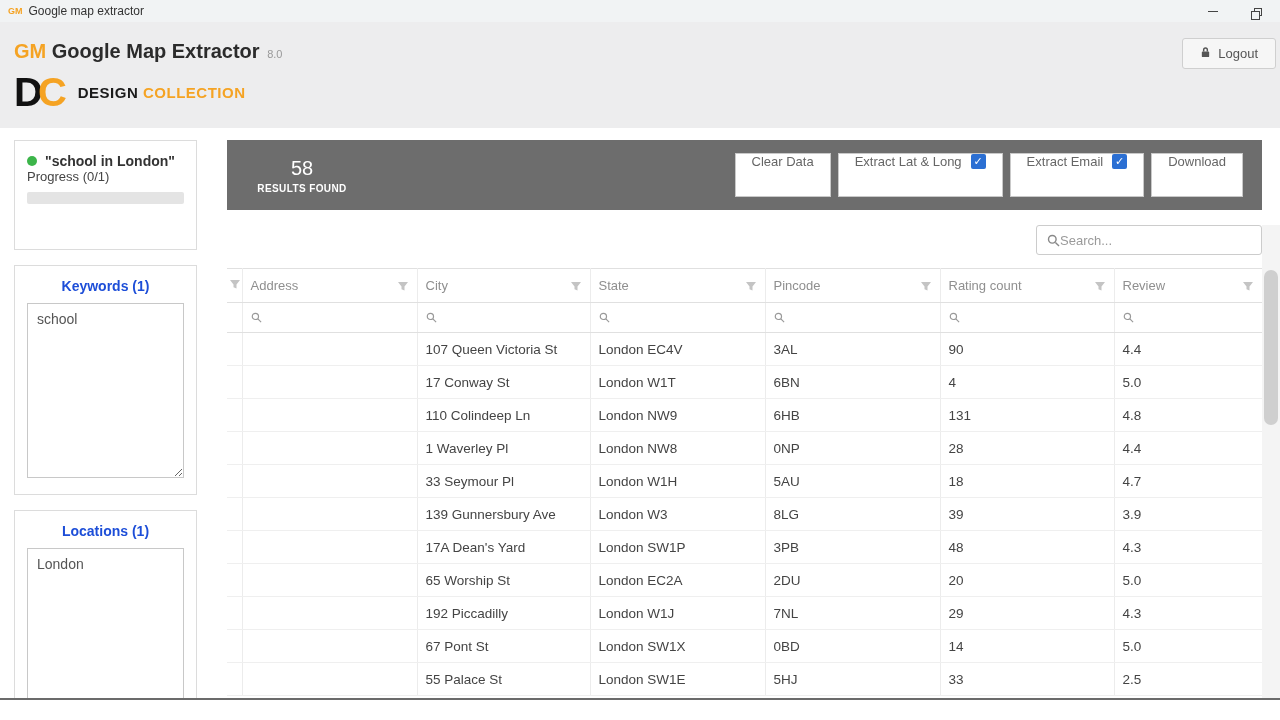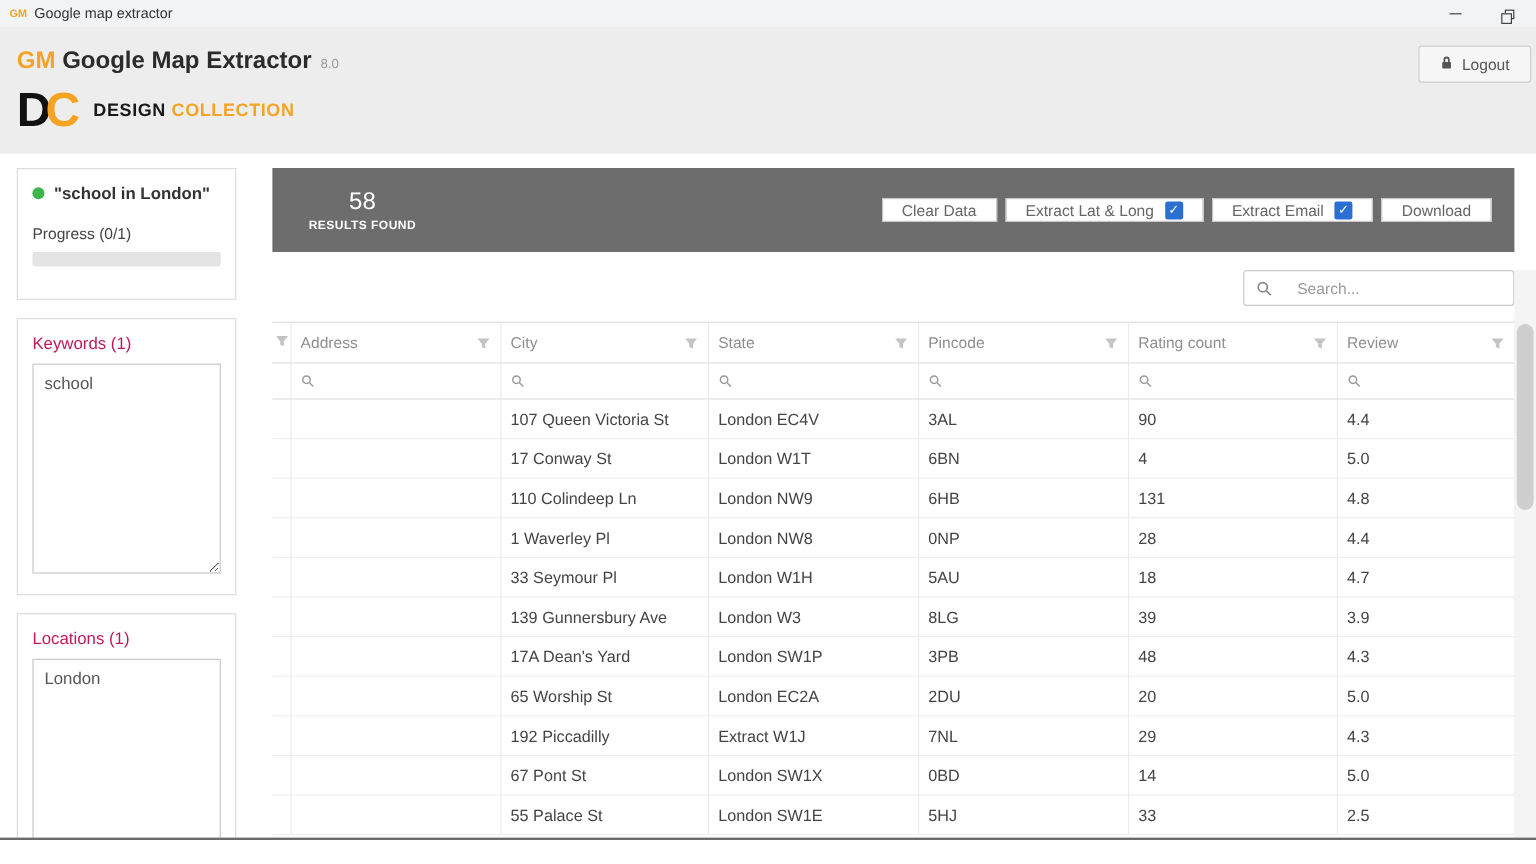--- a/index.html
+++ b/index.html
@@ -33,46 +33,46 @@
   .logout-btn { position:absolute; right:4px; top:16px; height:31px; padding:0 17px; background:#f6f6f6;
                 border:1px solid #cfcfcf; border-radius:3px; font-size:13px; color:#555;
                 display:flex; align-items:center; gap:7px; font-family:inherit; }
 
   
   .sidebar { position:absolute; left:14px; top:140px; width:183px; }
   .card { background:#fff; border:1px solid #dcdcdc; margin-bottom:15px; padding:12px; }
   .status-card { height:110px; }
   .status-line { display:flex; align-items:center; gap:8px; font-size:14px; font-weight:600; color:#333; }
   .green-dot { width:10px; height:10px; border-radius:50%; background:#3cb54a; flex:0 0 auto; }
-  .progress-label { margin-top:18px; font-size:13px; color:#444; }
+  .progress-label { font-size:13px; color:#444; }
   .progress-track { margin-top:8px; height:12px; background:#e4e4e4; border-radius:2px; overflow:hidden; }
   .progress-fill { height:100%; width:0%; background:#54b96b; }
-  .card-title { font-size:14px; font-weight:normal; color:#be185d; margin-bottom:9px; }
+  .card-title { font-size:14px; font-weight:bold; color:#1d4ed8; margin-bottom:9px;text-align:center; }
   .card textarea { width:100%; border:1px solid #c8c8c8; font-family:inherit; font-size:14px; color:#555;
                    padding:7px 9px; resize:both; outline:none; }
   .keywords-card textarea { height:175px; }
   .locations-card textarea { height:200px; }
   .locations-card { margin-bottom:0; }
 
   
   .main { position:absolute; left:227px; top:140px; width:1035px; }
   .dark-toolbar { height:70px; background:#6d6d6d; display:flex; align-items:center; }
   .results-block { width:150px; text-align:center; color:#fff; }
   .results-count { font-size:20px; }
   .results-label { font-size:10px; font-weight:bold; letter-spacing:0.4px; margin-top:3px; }
   .toolbar-buttons { margin-left:auto; display:flex; gap:7px; padding-right:19px; }
-  .tbtn { height:20px; padding:0 16px; background:#fff; border:1px solid #c9c9c9; font-size:13px; color:#666;
-          display:flex; align-items:center; gap:9px; font-family:inherit; white-space:nowrap; }
+  .tbtn { height:44px; padding:0 16px; background:#fff; border:1px solid #c9c9c9; font-size:13px; color:#666;
+          display:flex; gap:9px; font-family:inherit; white-space:nowrap; }
   .tbtn.green { background:#54b96b; border-color:#54b96b; color:#fff; font-weight:bold; }
   .checkbox { width:15px; height:15px; background:#2b6fd3; border-radius:2px; color:#fff; font-size:11px;
               line-height:15px; text-align:center; flex:0 0 auto; }
 
   .search-row { margin-top:15px; display:flex; justify-content:flex-end; }
   .search-box { width:226px; height:30px; border:1px solid #ccc; border-radius:3px; display:flex;
-                align-items:center; padding:0 10px; gap:21px; background:#fff; }
+                align-items:center; padding:0 10px; gap:0; background:#fff; }
   .search-box input { border:none; outline:none; font-size:13px; color:#555; width:100%; font-family:inherit; background:transparent; }
   .search-box input::placeholder { color:#9a9a9a; }
 
   
   .grid { margin-top:13px; width:100%; border-collapse:collapse; table-layout:fixed; }
   .grid th, .grid td { border-right:1px solid #ececec; overflow:hidden; white-space:nowrap; }
   .grid thead th { border-top:1px solid #e0e0e0; border-bottom:1px solid #e0e0e0; height:34px;
                    font-size:13px; font-weight:normal; color:#8f8f8f; text-align:left; padding:0 8px; }
   .th-inner { display:flex; align-items:center; justify-content:space-between; }
   .filter-row td { height:30px; border-bottom:1px solid #e0e0e0; padding:0 8px; background:#fff; }
@@ -416,21 +416,21 @@
     <td>London EC2A</td>
     <td>2DU</td>
     <td>20</td>
     <td>5.0</td>
   </tr>
 
   <tr class="data-row">
     <td class="col-partial"></td>
     <td></td>
     <td>192 Piccadilly</td>
-    <td>Extract W1J</td>
+    <td>London W1J</td>
     <td>7NL</td>
     <td>29</td>
     <td>4.3</td>
   </tr>
 
   <tr class="data-row">
     <td class="col-partial"></td>
     <td></td>
     <td>67 Pont St</td>
     <td>London SW1X</td>

